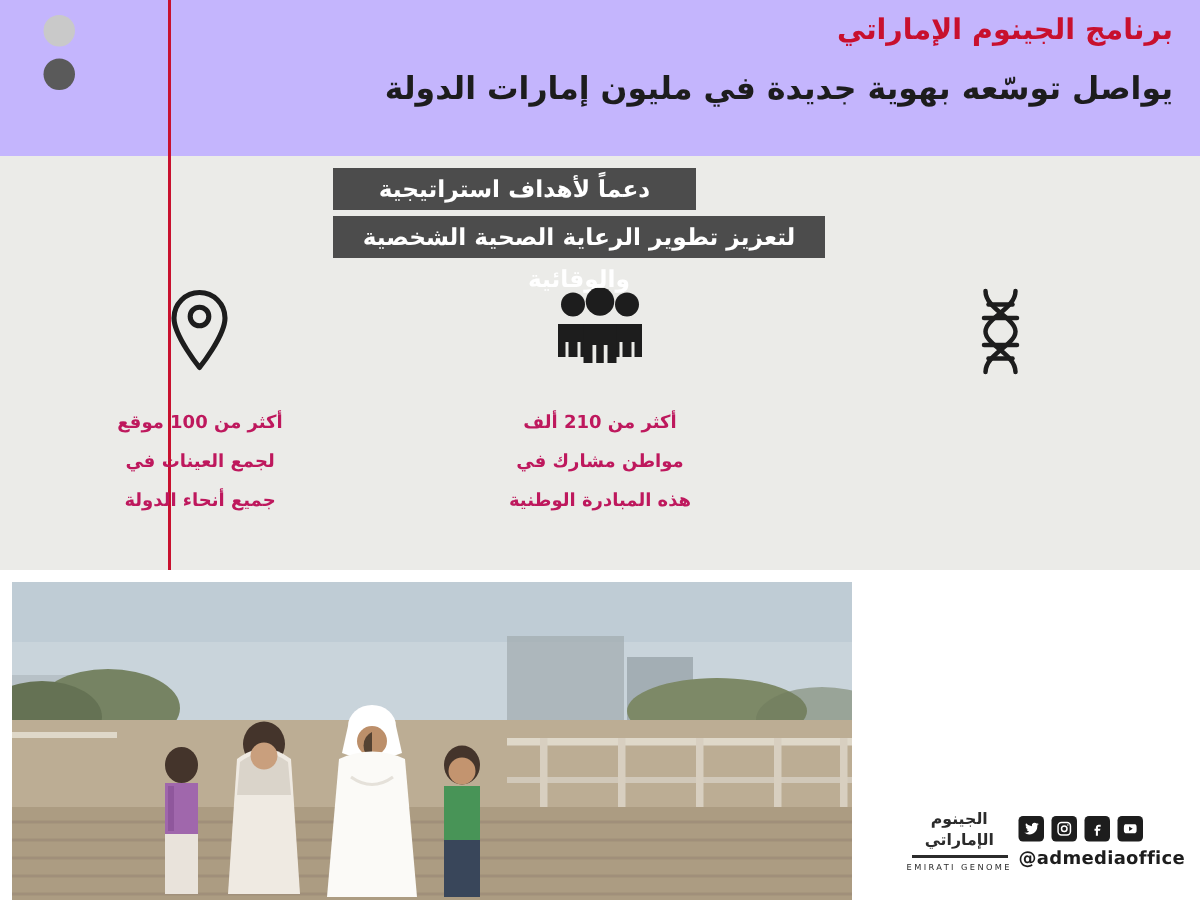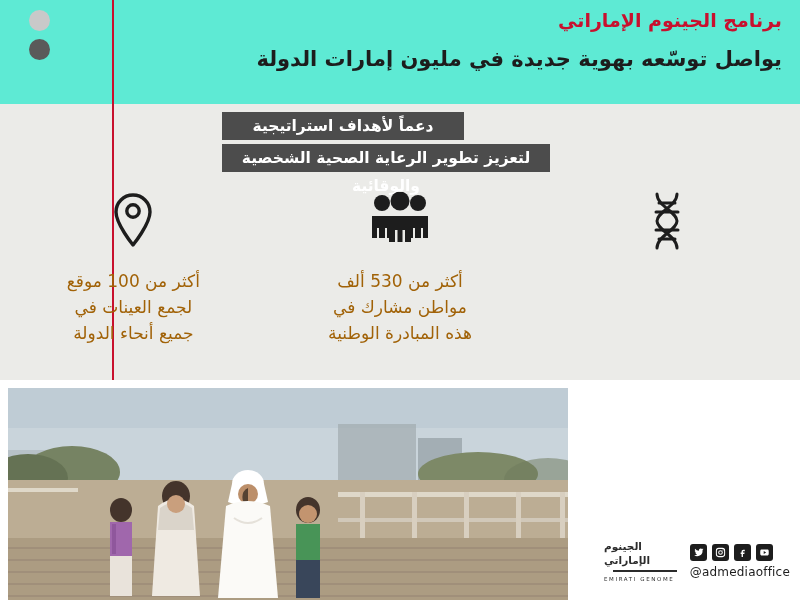--- a/index.html
+++ b/index.html
@@ -13,21 +13,21 @@
     position: relative;
     width: 800px; height: 600px;
     background: #ffffff;
   }
 
   
   .header-band {
     position: absolute;
     top: 0; left: 0;
     width: 800px; height: 108px;
-    background: #5eead4;
+    background: #c4b5fd;
   }
   .header-texts {
     position: absolute;
     top: 6px; right: 18px;
     width: 640px;
     text-align: right;
   }
   .title-main {
     color: #c8102e;
     font-size: 19px;
@@ -122,23 +122,23 @@
     text-align: center;
   }
   .stat-icon {
     height: 62px;
     display: flex;
     align-items: center;
     justify-content: center;
     margin-bottom: 16px;
   }
   .stat-text {
-    color: #a16207;
-    font-size: 17px;
-    font-weight: normal;
+    color: #be185d;
+    font-size: 12px;
+    font-weight: bold;
     line-height: 26px;
     white-space: pre-line;
   }
 
   
   .bottom {
     position: absolute;
     top: 380px; left: 0;
     width: 800px; height: 220px;
     background: #ffffff;
@@ -159,21 +159,21 @@
     bottom: 10px;
     left: 590px;
     width: 200px;
     height: 58px;
     display: flex;
     flex-direction: row-reverse;
     align-items: center;
     justify-content: flex-start;
   }
   .genome-logo {
-    text-align: left;
+    text-align: center;
     margin-right: 4px;
     margin-left: 14px;
     color: #2b2b2b;
   }
   .genome-logo .gl-ar {
     font-size: 10.5px;
     font-weight: bold;
     line-height: 14px;
     letter-spacing: 0.5px;
   }
@@ -201,21 +201,21 @@
   .sicon {
     width: 17px; height: 17px;
     border-radius: 3px;
     background: #1d1d1d;
     display: flex;
     align-items: center;
     justify-content: center;
   }
   .handle {
     font-size: 12px;
-    font-weight: normal;
+    font-weight: bold;
     color: #1d1d1d;
     letter-spacing: 0.2px;
   }
 </style>
 </head>
 <body>
 
 <div id="page">
 
   <div class="header-band">
@@ -255,21 +255,21 @@
         <div class="stat-icon">
           <svg width="70" height="58" viewBox="0 0 70 58" fill="#1d1d1d">
             <circle cx="17" cy="11" r="8"></circle>
             <path d="M7 24 h20 v22 h-5 v-10 h-2 v10 h-6 v-10 h-2 v10 h-5 z"></path>
             <circle cx="53" cy="11" r="8"></circle>
             <path d="M43 24 h20 v22 h-5 v-10 h-2 v10 h-6 v-10 h-2 v10 h-5 z"></path>
             <circle cx="35" cy="9" r="9.5"></circle>
             <path d="M24 24 h22 v26 h-6 v-12 h-2.5 v12 h-5 v-12 h-2.5 v12 h-6 z"></path>
           </svg>
         </div>
-        <div class="stat-text">أكثر من 530 ألف
+        <div class="stat-text">أكثر من 210 ألف
 مواطن مشارك في
 هذه المبادرة الوطنية</div>
       </div>
 
       <div class="stat">
         <div class="stat-icon">
           <svg width="46" height="60" viewBox="0 0 46 60" fill="none" stroke="#1d1d1d" stroke-width="3.4" stroke-linejoin="round">
             <path d="M23 4 C13.6 4 6 11.6 6 21 C6 33 23 54 23 54 C23 54 40 33 40 21 C40 11.6 32.4 4 23 4 Z"></path>
             <circle cx="23" cy="20" r="6.2"></circle>
           </svg>

